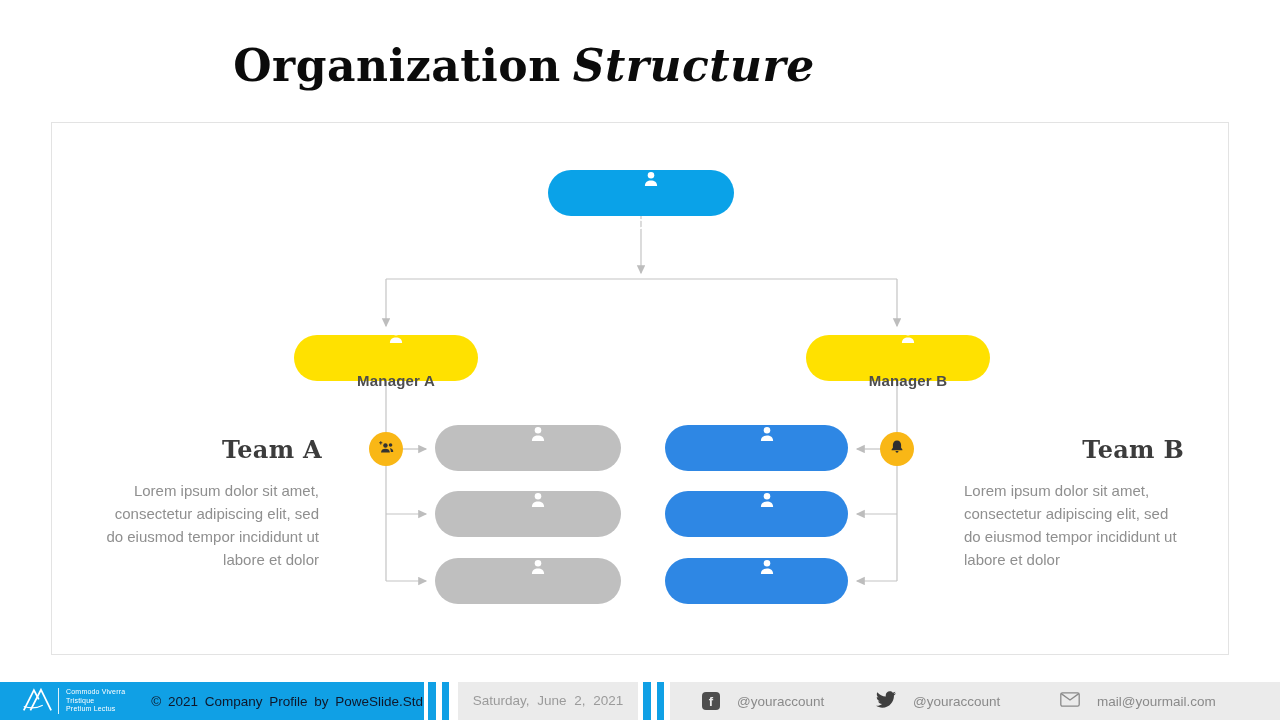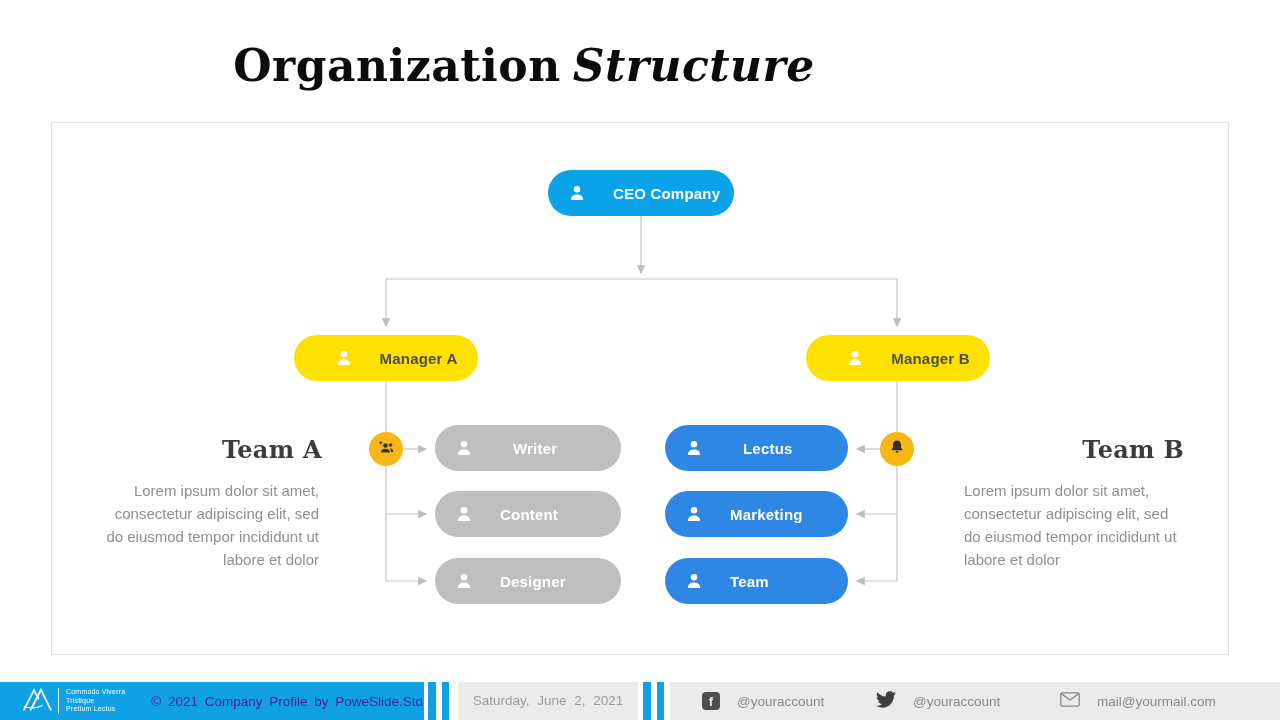--- a/index.html
+++ b/index.html
@@ -8,21 +8,21 @@
   
   .title{position:absolute;top:40px;left:0;width:1048px;text-align:center;
          font-family:"DejaVu Serif",serif;font-weight:700;font-size:44px;color:#0b0b0b;letter-spacing:.5px;}
   .title .it{font-style:italic;margin-left:12px;}
   
   .board{position:absolute;left:51px;top:122px;width:1176px;height:531px;
          border:1px solid #e3e3e3;background:#fff;}
   .connectors{position:absolute;left:0;top:0;width:1176px;height:531px;}
   
   .pill{position:absolute;height:46px;border-radius:23px;display:flex;align-items:center;
-        padding-left:20px;gap:27px;box-sizing:border-box;font-size:15px;font-weight:700;letter-spacing:.2px;}
+        padding-left:20px;gap:27px;box-sizing:border-box;font-size:15px;font-weight:700;letter-spacing:.2px;flex-direction:column;}
   .pill .picon{display:flex;width:18px;height:18px;flex:0 0 auto;}
   .pill-ceo{left:496px;top:47px;width:186px;background:var(--ceo-blue,#0aa2e8);color:#fff;}
   .pill-mgr{width:184px;background:var(--manager-yellow,#ffe100);color:#4d4d4d;justify-content:center;}
   .pill-mgr-a{left:242px;top:212px;}
   .pill-mgr-b{left:754px;top:212px;}
   .pill-gray{left:383px;width:186px;background:var(--member-gray,#bfbfbf);color:#fff;}
   .pill-blue{left:613px;width:183px;background:var(--team-blue,#2e87e4);color:#fff;}
   .row1{top:302px;gap:40px;} .row2{top:368px;} .row3{top:435px;}
   
   .badge{position:absolute;width:34px;height:34px;border-radius:50%;
@@ -39,21 +39,21 @@
   
   .footer{position:absolute;left:0;top:682px;width:1280px;height:38px;background:#ebebeb;}
   .footer-blue{position:absolute;left:0;top:0;width:424px;height:38px;
                background:var(--footer-blue,#10a0e5);display:flex;align-items:center;padding-left:22px;box-sizing:border-box;}
   .wstrip{position:absolute;top:0;height:38px;background:#ffffff;}
   .wstrip.left{left:424px;width:34px;} .wstrip.right{left:638px;width:32px;}
   .bbar{position:absolute;top:0;height:38px;background:var(--footer-blue,#10a0e5);}
   .logo-sep{width:1px;height:26px;background:rgba(255,255,255,.85);margin:0 7px 0 6px;}
   .logo-lines{display:flex;flex-direction:column;justify-content:center;color:#ffffff;
               font-size:7px;line-height:8.5px;letter-spacing:.2px;}
-  .copyright{margin-left:26px;color:#4c1d95;font-size:13.5px;word-spacing:3px;}
+  .copyright{margin-left:26px;color:#0f172a;font-size:13.5px;word-spacing:3px;}
   .date-box{position:absolute;left:458px;top:0;width:180px;height:38px;line-height:38px;
             text-align:center;color:#9b9b9b;font-size:13.5px;word-spacing:4px;}
   .social{position:absolute;top:0;height:38px;display:flex;align-items:center;gap:17px;
           color:#8a8a8a;font-size:13.5px;}
   .soc-fb{left:702px;} .soc-tw{left:876px;} .soc-mail{left:1060px;}
   .fb-ic{width:18px;height:18px;border-radius:4px;background:#4e4e4e;color:#ebebeb;
          display:flex;align-items:center;justify-content:center;font-weight:700;font-size:13px;}
 </style>
 </head>
 <body>

